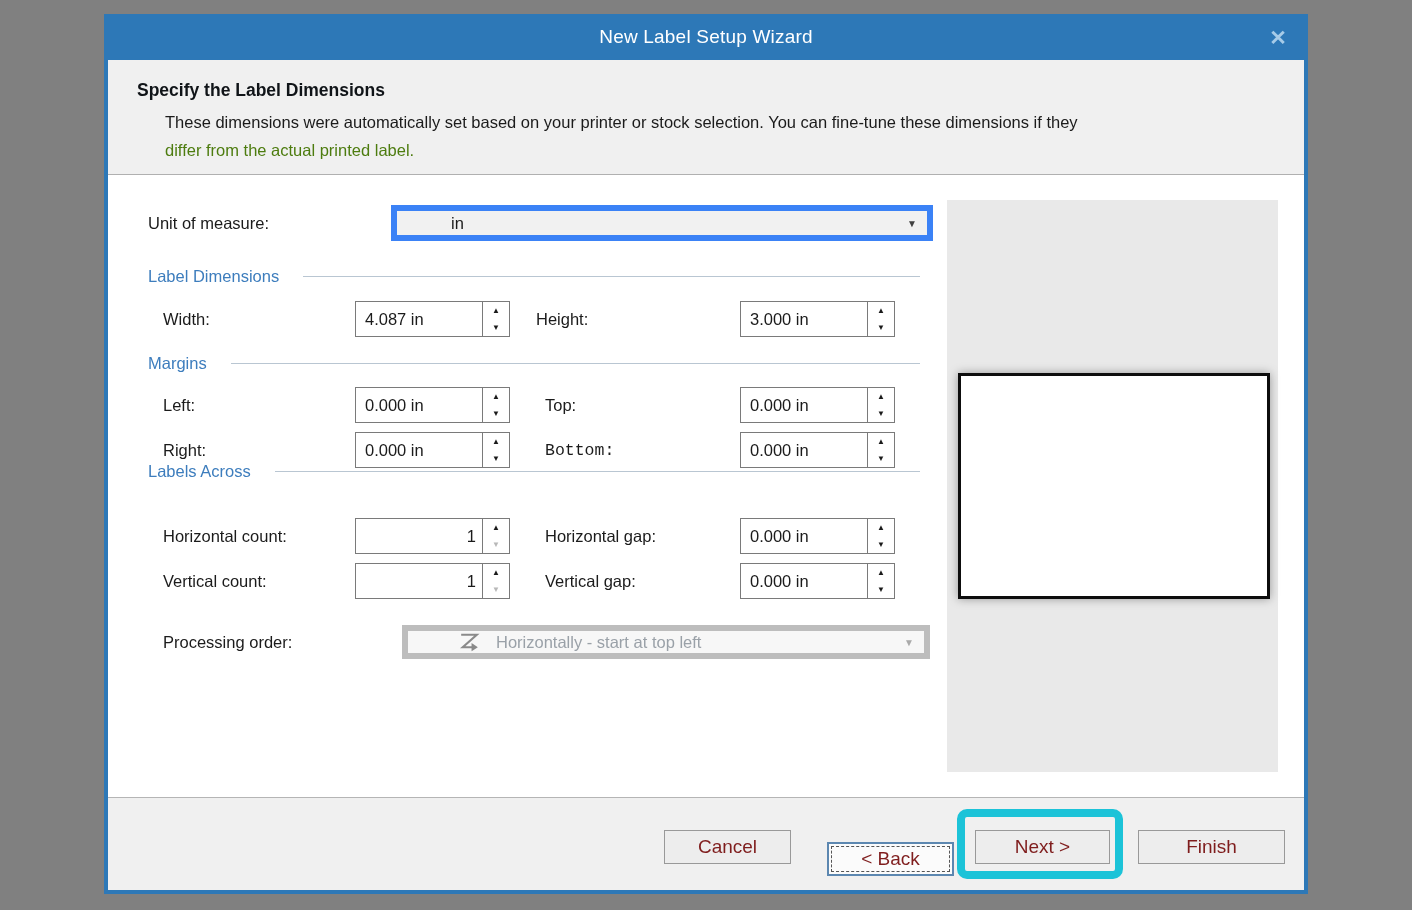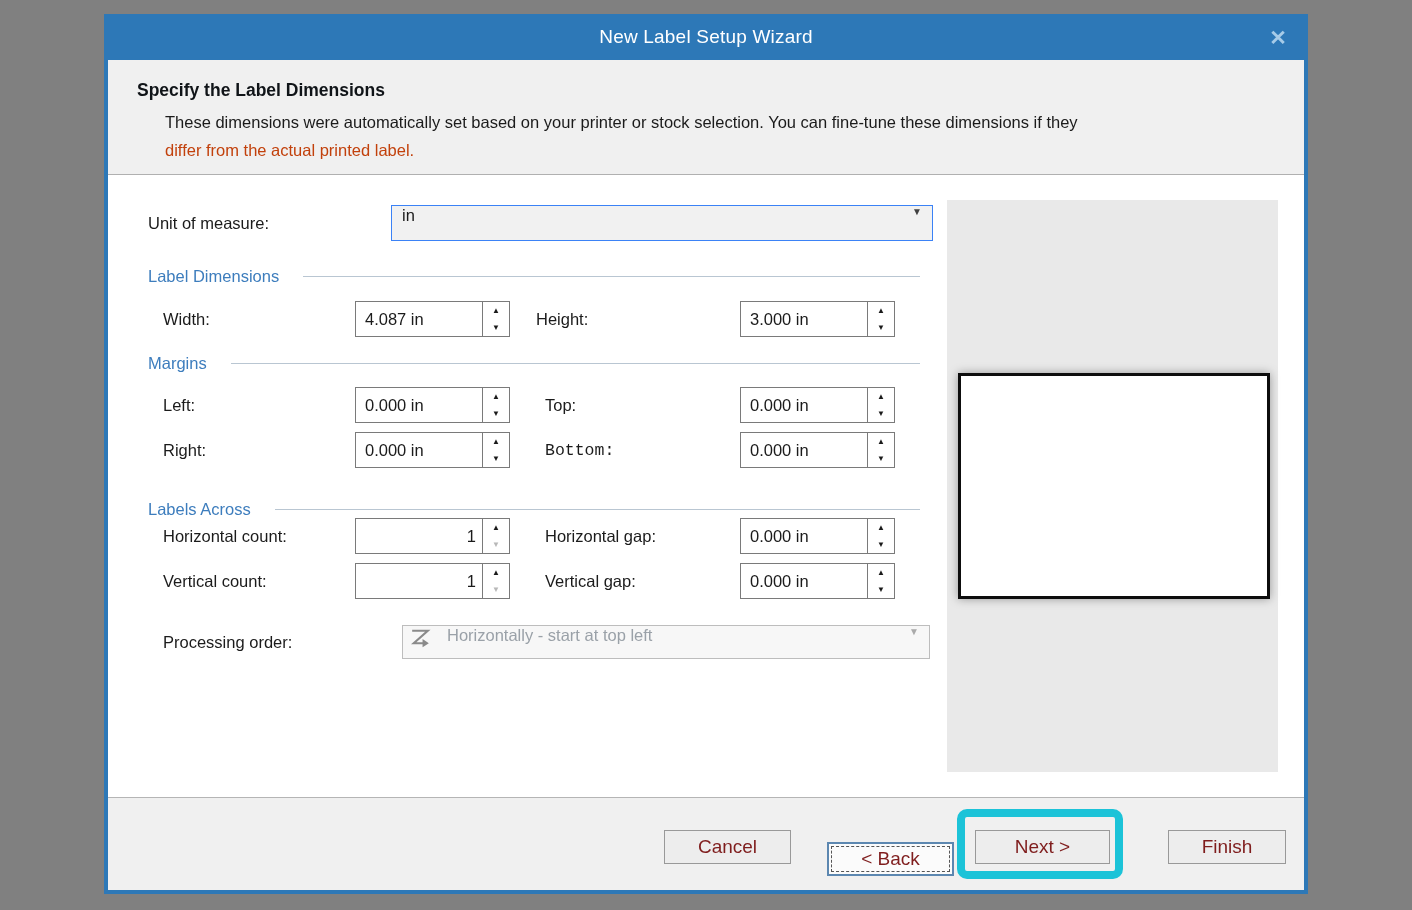--- a/index.html
+++ b/index.html
@@ -17,31 +17,31 @@
   .close-btn span { color:#a6cbe8; font-size:21px; font-weight:bold; line-height:1; }
 
   .dialog-body { position:absolute; left:4px; top:46px; width:1196px; height:830px;
                  background:#ffffff; }
 
   
   .wiz-header { position:absolute; left:0; top:0; width:100%; height:115px;
                 background:#f0f0f0; border-bottom:1px solid #b0b0b0; }
   .wiz-title { position:absolute; left:29px; top:20px; font-size:17.5px; font-weight:bold; color:#101418; }
   .wiz-desc1 { position:absolute; left:57px; top:53px; font-size:16.5px; color:#1b1b1b; white-space:nowrap; }
-  .wiz-desc2 { position:absolute; left:57px; top:81px; font-size:16.5px; color:#c2410c; white-space:nowrap; }
+  .wiz-desc2 { position:absolute; left:57px; top:81px; font-size:16.5px; color:#4d7c0f; white-space:nowrap; }
 
   
   .flabel { position:absolute; font-size:16.5px; color:#1b1b1b; white-space:nowrap; }
 
   .section { position:absolute; left:40px; width:772px; display:flex; align-items:center; gap:24px; }
   .section-title { font-size:16.5px; color:#3d7dbd; white-space:nowrap; }
   .section-line { flex:1; height:1px; background:#b9c6d2; }
 
-  .dropdown { position:absolute; height:36px; background:#f1f1f1; border:1px solid #3b82f6;
-              display:flex; align-items:flex-start; cursor:default; }
+  .dropdown { position:absolute; height:36px; background:#f1f1f1; border:6px solid #3b82f6;
+              display:flex; align-items:center; cursor:default;padding-left:44px; }
   .dropdown .dd-text { padding-left:10px; font-size:16.5px; color:#1b1b1b; flex:1; }
   .dropdown .dd-arrow { width:30px; text-align:center; font-size:10px; color:#404040; }
   .dropdown.disabled { background:#f7f7f7; border-color:#bdbdbd; }
   .dropdown.disabled .dd-text { color:#9aa1a8; }
   .dropdown.disabled .dd-arrow { color:#aaaaaa; }
   .dd-icon { width:34px; display:flex; align-items:center; justify-content:center; }
 
   .spin { position:absolute; width:155px; height:36px; border:1px solid #7a7a7a; background:#ffffff;
           display:flex; }
   .spin input { flex:1; min-width:0; border:none; outline:none; background:transparent;
@@ -61,21 +61,21 @@
 
   
   .footer { position:absolute; left:0; bottom:0; width:100%; height:93px;
             background:#f0f0f0; border-top:1px solid #b5b5b5; }
   .btn { position:absolute; top:32px; height:34px; background:#ededed; border:1px solid #999999;
          font-family:inherit; font-size:19px; color:#7f1d1d; cursor:pointer; }
   .btn-cancel { left:556px; width:127px; }
   .btn-back   { left:719px; width:127px; background:#fbfbfb; border:2px solid #5c87b0;
                 outline:1px dashed #555; outline-offset:-5px;margin-top:12px; }
   .btn-next   { left:867px; width:135px; }
-  .btn-finish { left:1060px; width:118px; }
+  .btn-finish { left:1030px; width:147px; }
   .next-highlight { position:absolute; left:849px; top:11px; width:166px; height:70px;
                     border:8px solid #1cc3d8; border-radius:10px; }
 </style>
 </head>
 <body>
 
 <div class="dialog">
 
   <div class="titlebar">
     <div class="title">New Label Setup Wizard</div>
@@ -152,21 +152,21 @@
     </div>
     <div class="flabel" style="left:437px; top:381px;font-family:Liberation Mono, monospace;">Bottom:</div>
     <div class="spin" style="left:632px; top:372px;">
       <input value="0.000 in" style="">
       <div class="spin-btns">
         <div>▲</div>
         <div>▼</div>
       </div>
     </div>
 
-    <div class="section" style="top:440px;">
+    <div class="section" style="top:402px;">
       <span class="section-title">Labels Across</span>
       <span class="section-line"></span>
     </div>
 
     <div class="flabel" style="left:55px; top:467px;">Horizontal count:</div>
     <div class="spin" style="left:247px; top:458px;">
       <input class="num" value="1" style="">
       <div class="spin-btns">
         <div>▲</div>
         <div class="off">▼</div>

